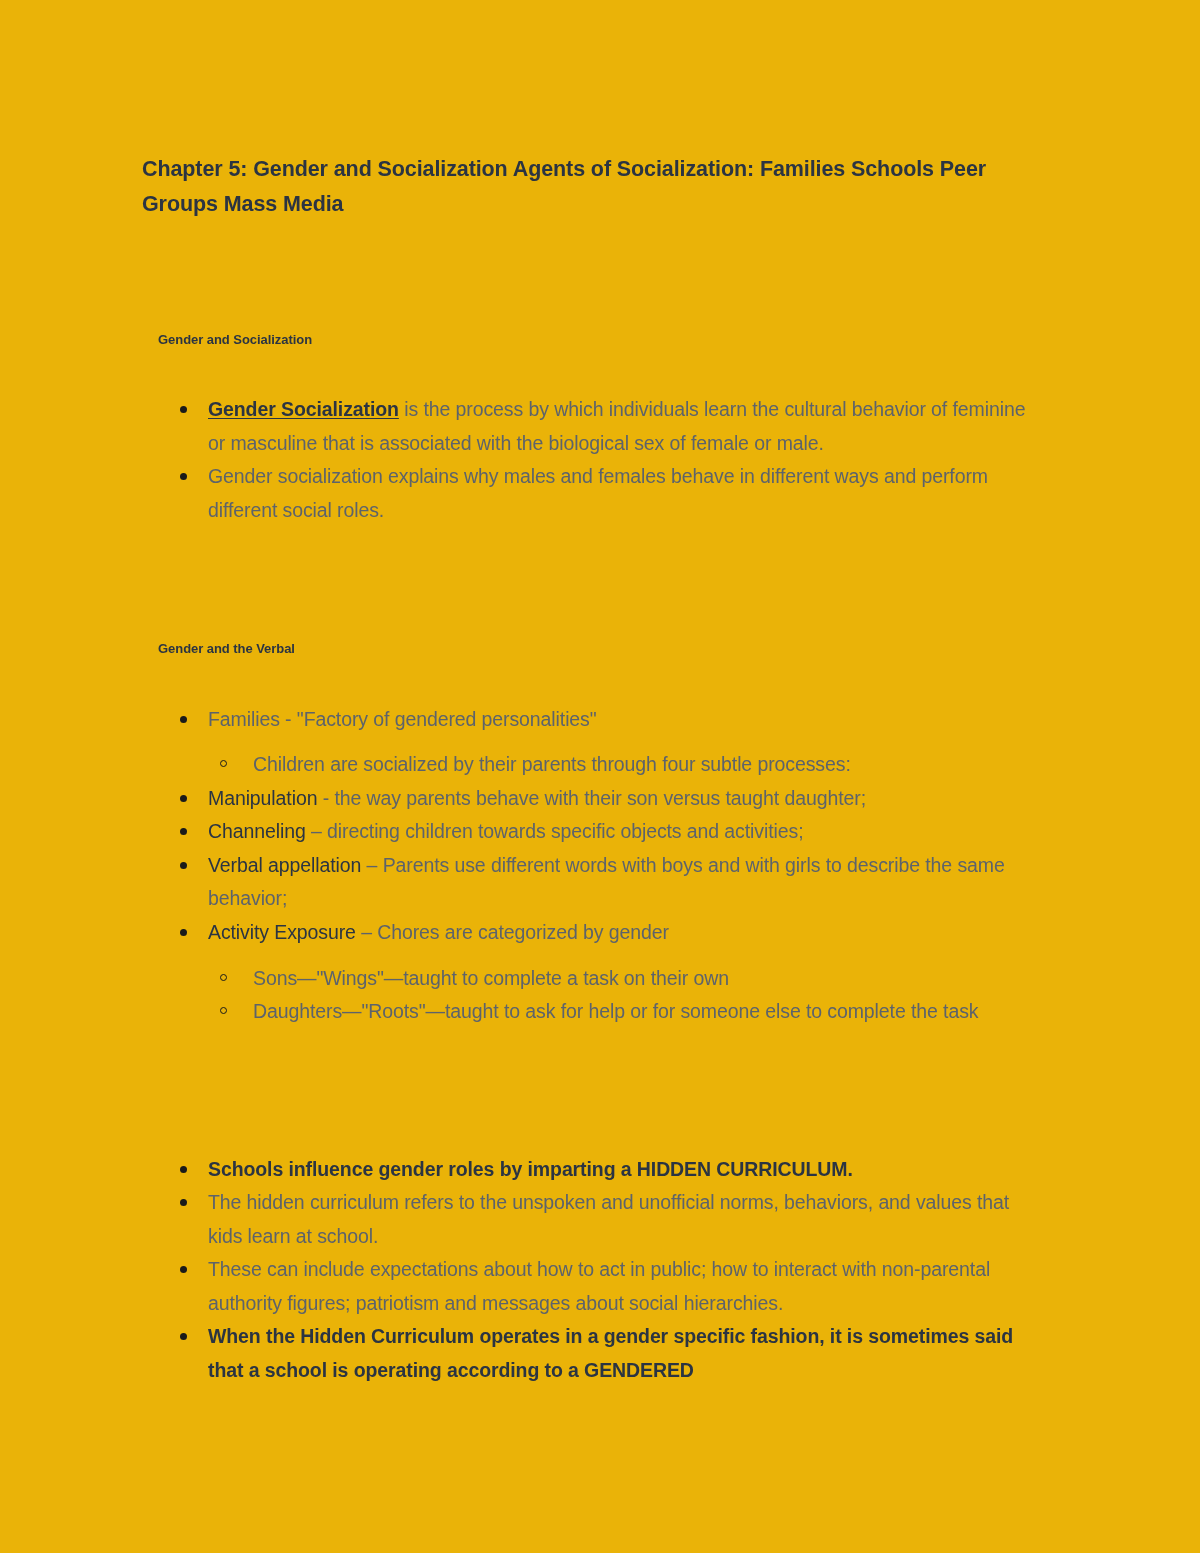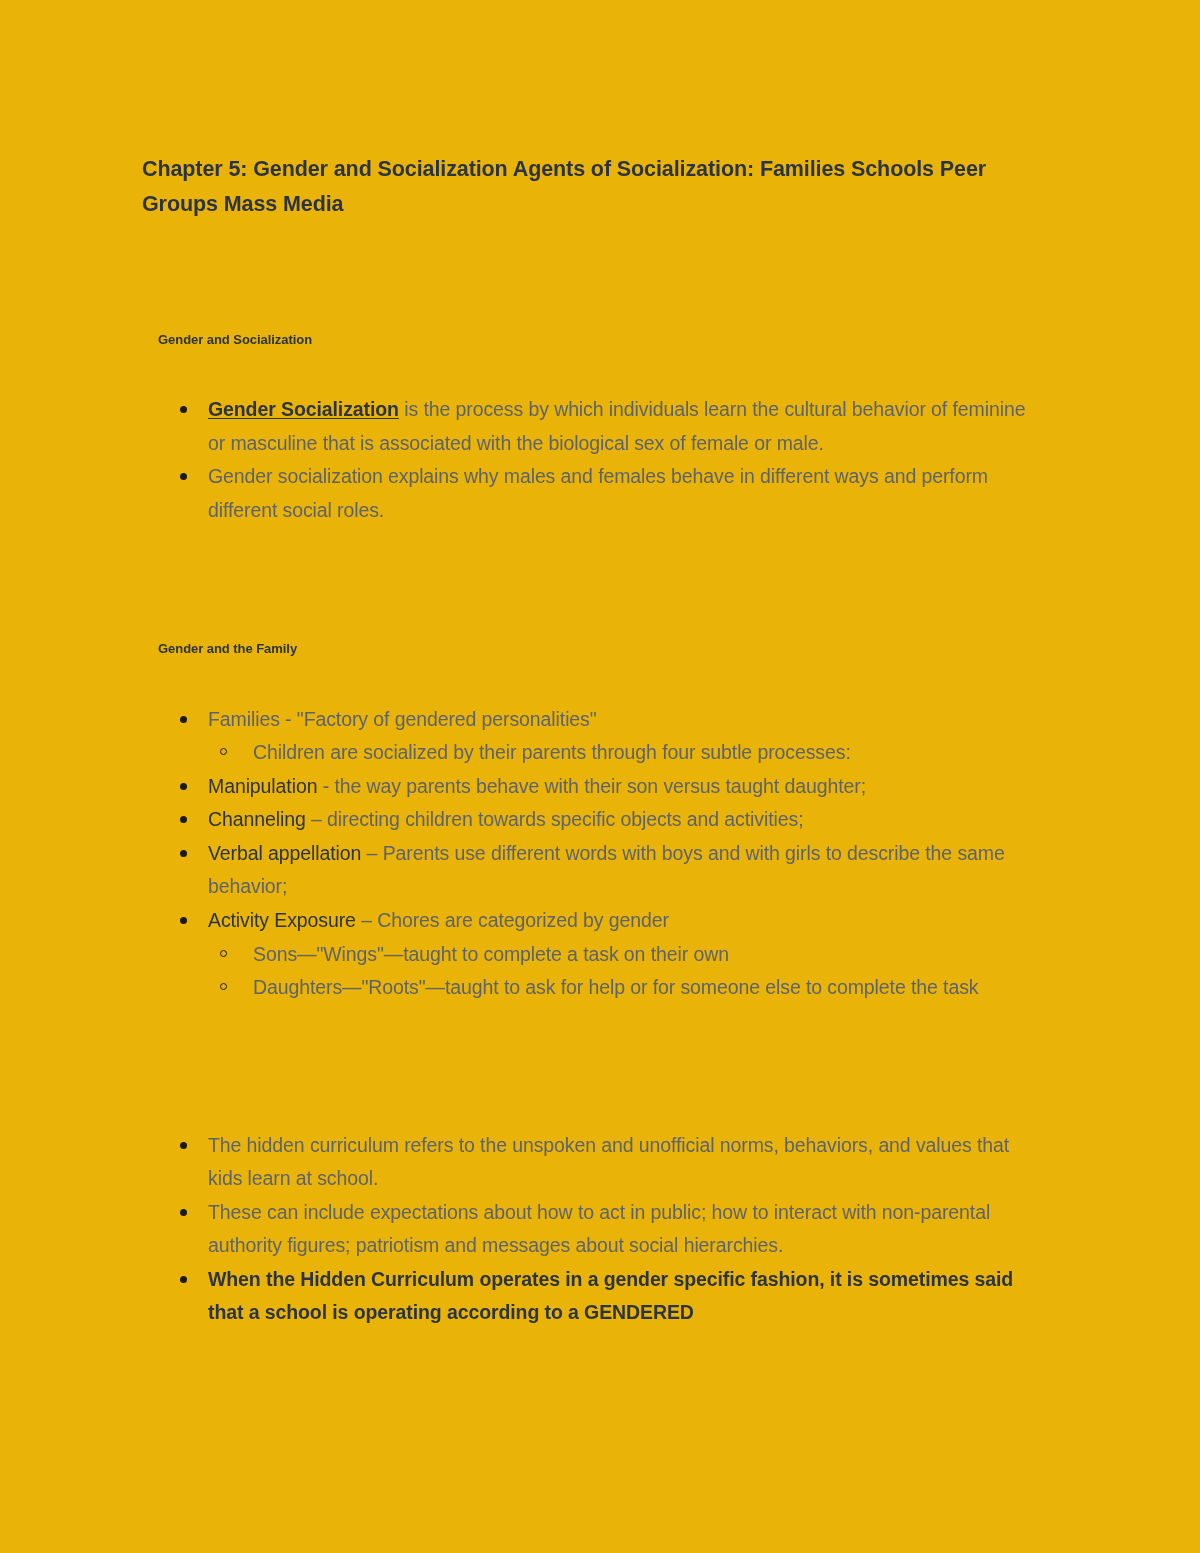--- a/index.html
+++ b/index.html
@@ -87,20 +87,21 @@
     top: 12px;
     width: 7px;
     height: 7px;
     border-radius: 50%;
     border: 1.6px solid #1a1a1a;
     background: transparent;
     box-sizing: border-box;
   }
   li > ul.sub {
     margin-left: -26px;
+    margin-top: 12px;
   }
   .b {
     font-weight: normal;
     color: #2b3442;
   }
   .bu {
     font-weight: bold;
     color: #2b3442;
     text-decoration: underline;
     text-underline-offset: 2px;
@@ -129,21 +130,21 @@
       </li>
       <li>
         <span class="rest">Gender socialization explains why males and females behave in different ways and perform different social roles.</span>
       </li>
     </ul>
   </div>
 
   <div class="gap-section"></div>
 
   <div class="section">
-    <h2 class="section-heading">Gender and the Family</h2>
+    <h2 class="section-heading">Gender and the Verbal</h2>
     <div class="gap-heading"></div>
     <ul class="bullets">
       <li>
         <span class="rest">Families - "Factory of gendered personalities"</span>
         <ul class="sub">
           <li>Children are socialized by their parents through four subtle processes:</li>
         </ul>
       </li>
       <li>
         <span class="b">Manipulation</span><span class="rest"> - the way parents behave with their son versus taught daughter;</span>
@@ -163,20 +164,23 @@
       </li>
     </ul>
   </div>
 
   <div class="gap-section"></div>
 
   <div class="section">
     <div class="gap-heading"></div>
     <ul class="bullets">
       <li>
+        <span class="all-bold">Schools influence gender roles by imparting a HIDDEN CURRICULUM.</span>
+      </li>
+      <li>
         <span class="rest">The hidden curriculum refers to the unspoken and unofficial norms, behaviors, and values that kids learn at school.</span>
       </li>
       <li>
         <span class="rest">These can include expectations about how to act in public; how to interact with non-parental authority figures; patriotism and messages about social hierarchies.</span>
       </li>
       <li>
         <span class="all-bold"> When the Hidden Curriculum operates in a gender specific fashion, it is sometimes said that a school is operating according to a GENDERED</span>
       </li>
     </ul>
   </div>

